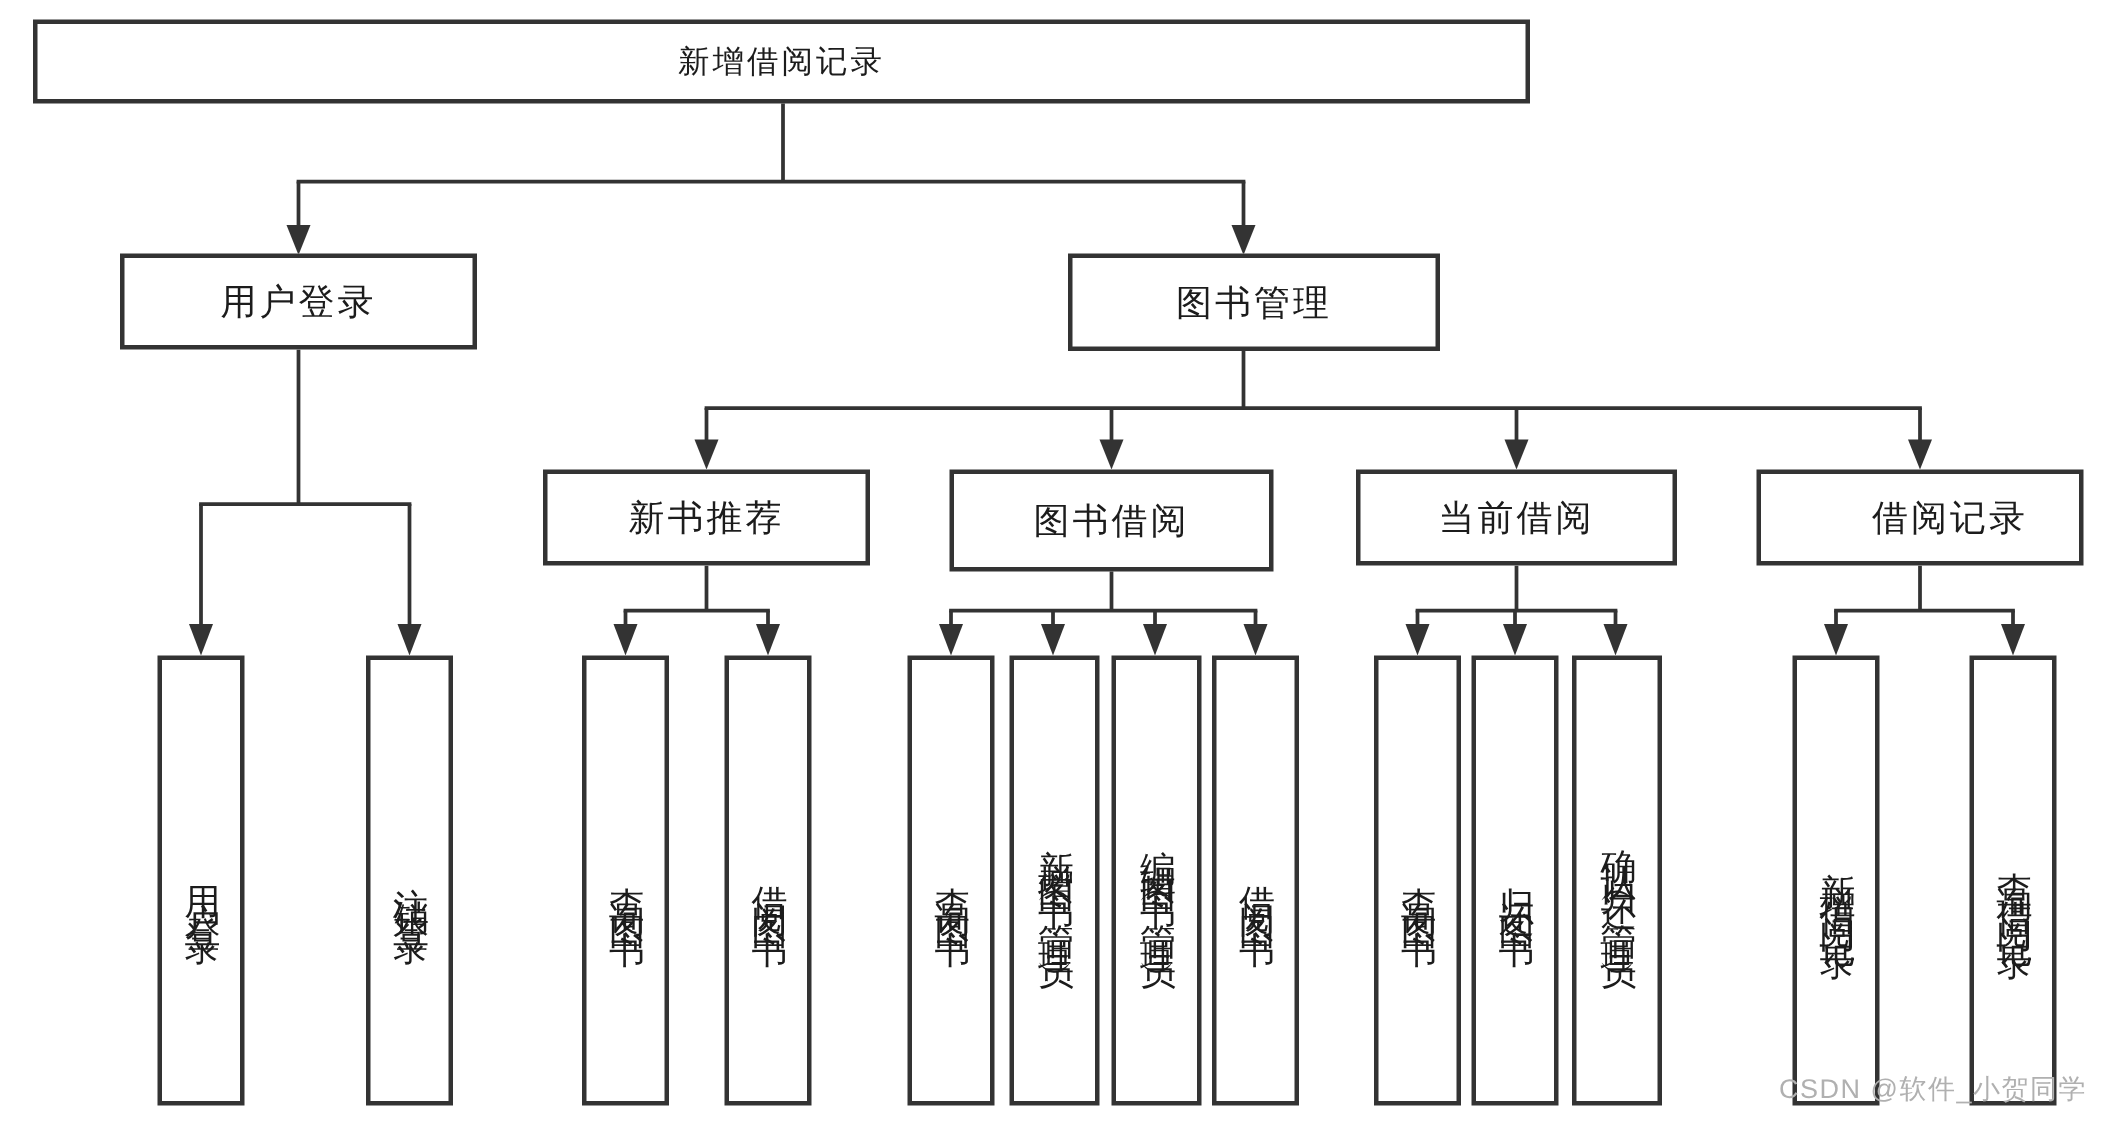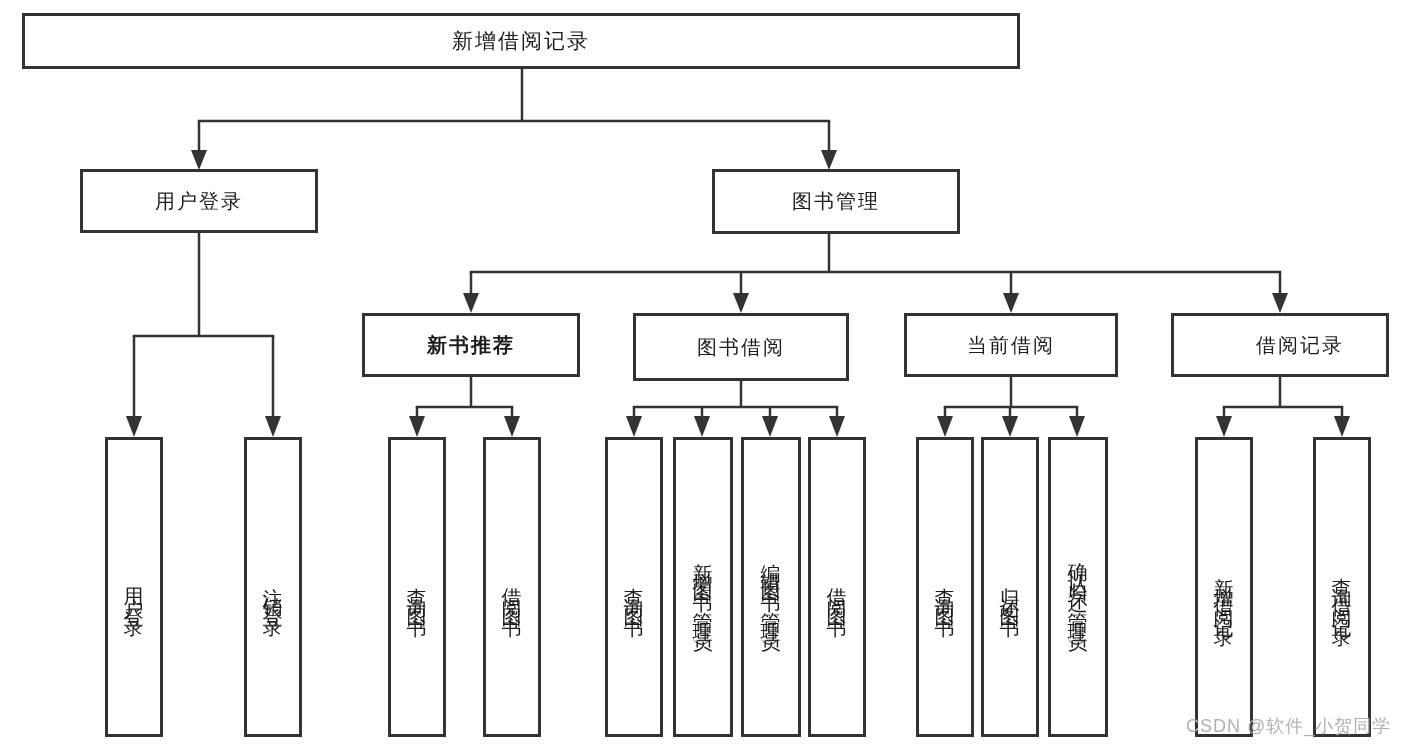--- a/index.html
+++ b/index.html
@@ -25,21 +25,21 @@
   .node {
     position: absolute;
     box-sizing: border-box;
     background: #ffffff;
     border: 3px solid #333333;
     color: #1c1c1c;
     display: flex;
     align-items: center;
     justify-content: center;
     z-index: 2;
-    font-size: 20px;
+    font-size: 24px;
     letter-spacing: 2px;
     white-space: nowrap;
   }
   .node.root { font-size: 21px; }
   .vtext {
     writing-mode: vertical-rl;
     text-orientation: mixed;
     letter-spacing: 10px;
     line-height: 1;
     margin-bottom: -10px;
@@ -143,21 +143,21 @@
     <span>新增借阅记录</span>
   </div>
 
   <div class="node" style="left:80px; top:169px; width:238px; height:64px;">
     <span>用户登录</span>
   </div>
   <div class="node" style="left:712px; top:169px; width:248px; height:65px;">
     <span>图书管理</span>
   </div>
 
-  <div class="node" style="left:362px; top:313px; width:218px; height:64px;font-weight:bold;">
+  <div class="node" style="left:362px; top:313px; width:218px; height:64px;">
     <span>新书推荐</span>
   </div>
   <div class="node" style="left:633px; top:313px; width:216px; height:68px;">
     <span>图书借阅</span>
   </div>
   <div class="node" style="left:904px; top:313px; width:214px; height:64px;justify-content:center;">
     <span>当前借阅</span>
   </div>
   <div class="node" style="left:1171px; top:313px; width:218px; height:64px;padding-left:40px;">
     <span>借阅记录</span>

